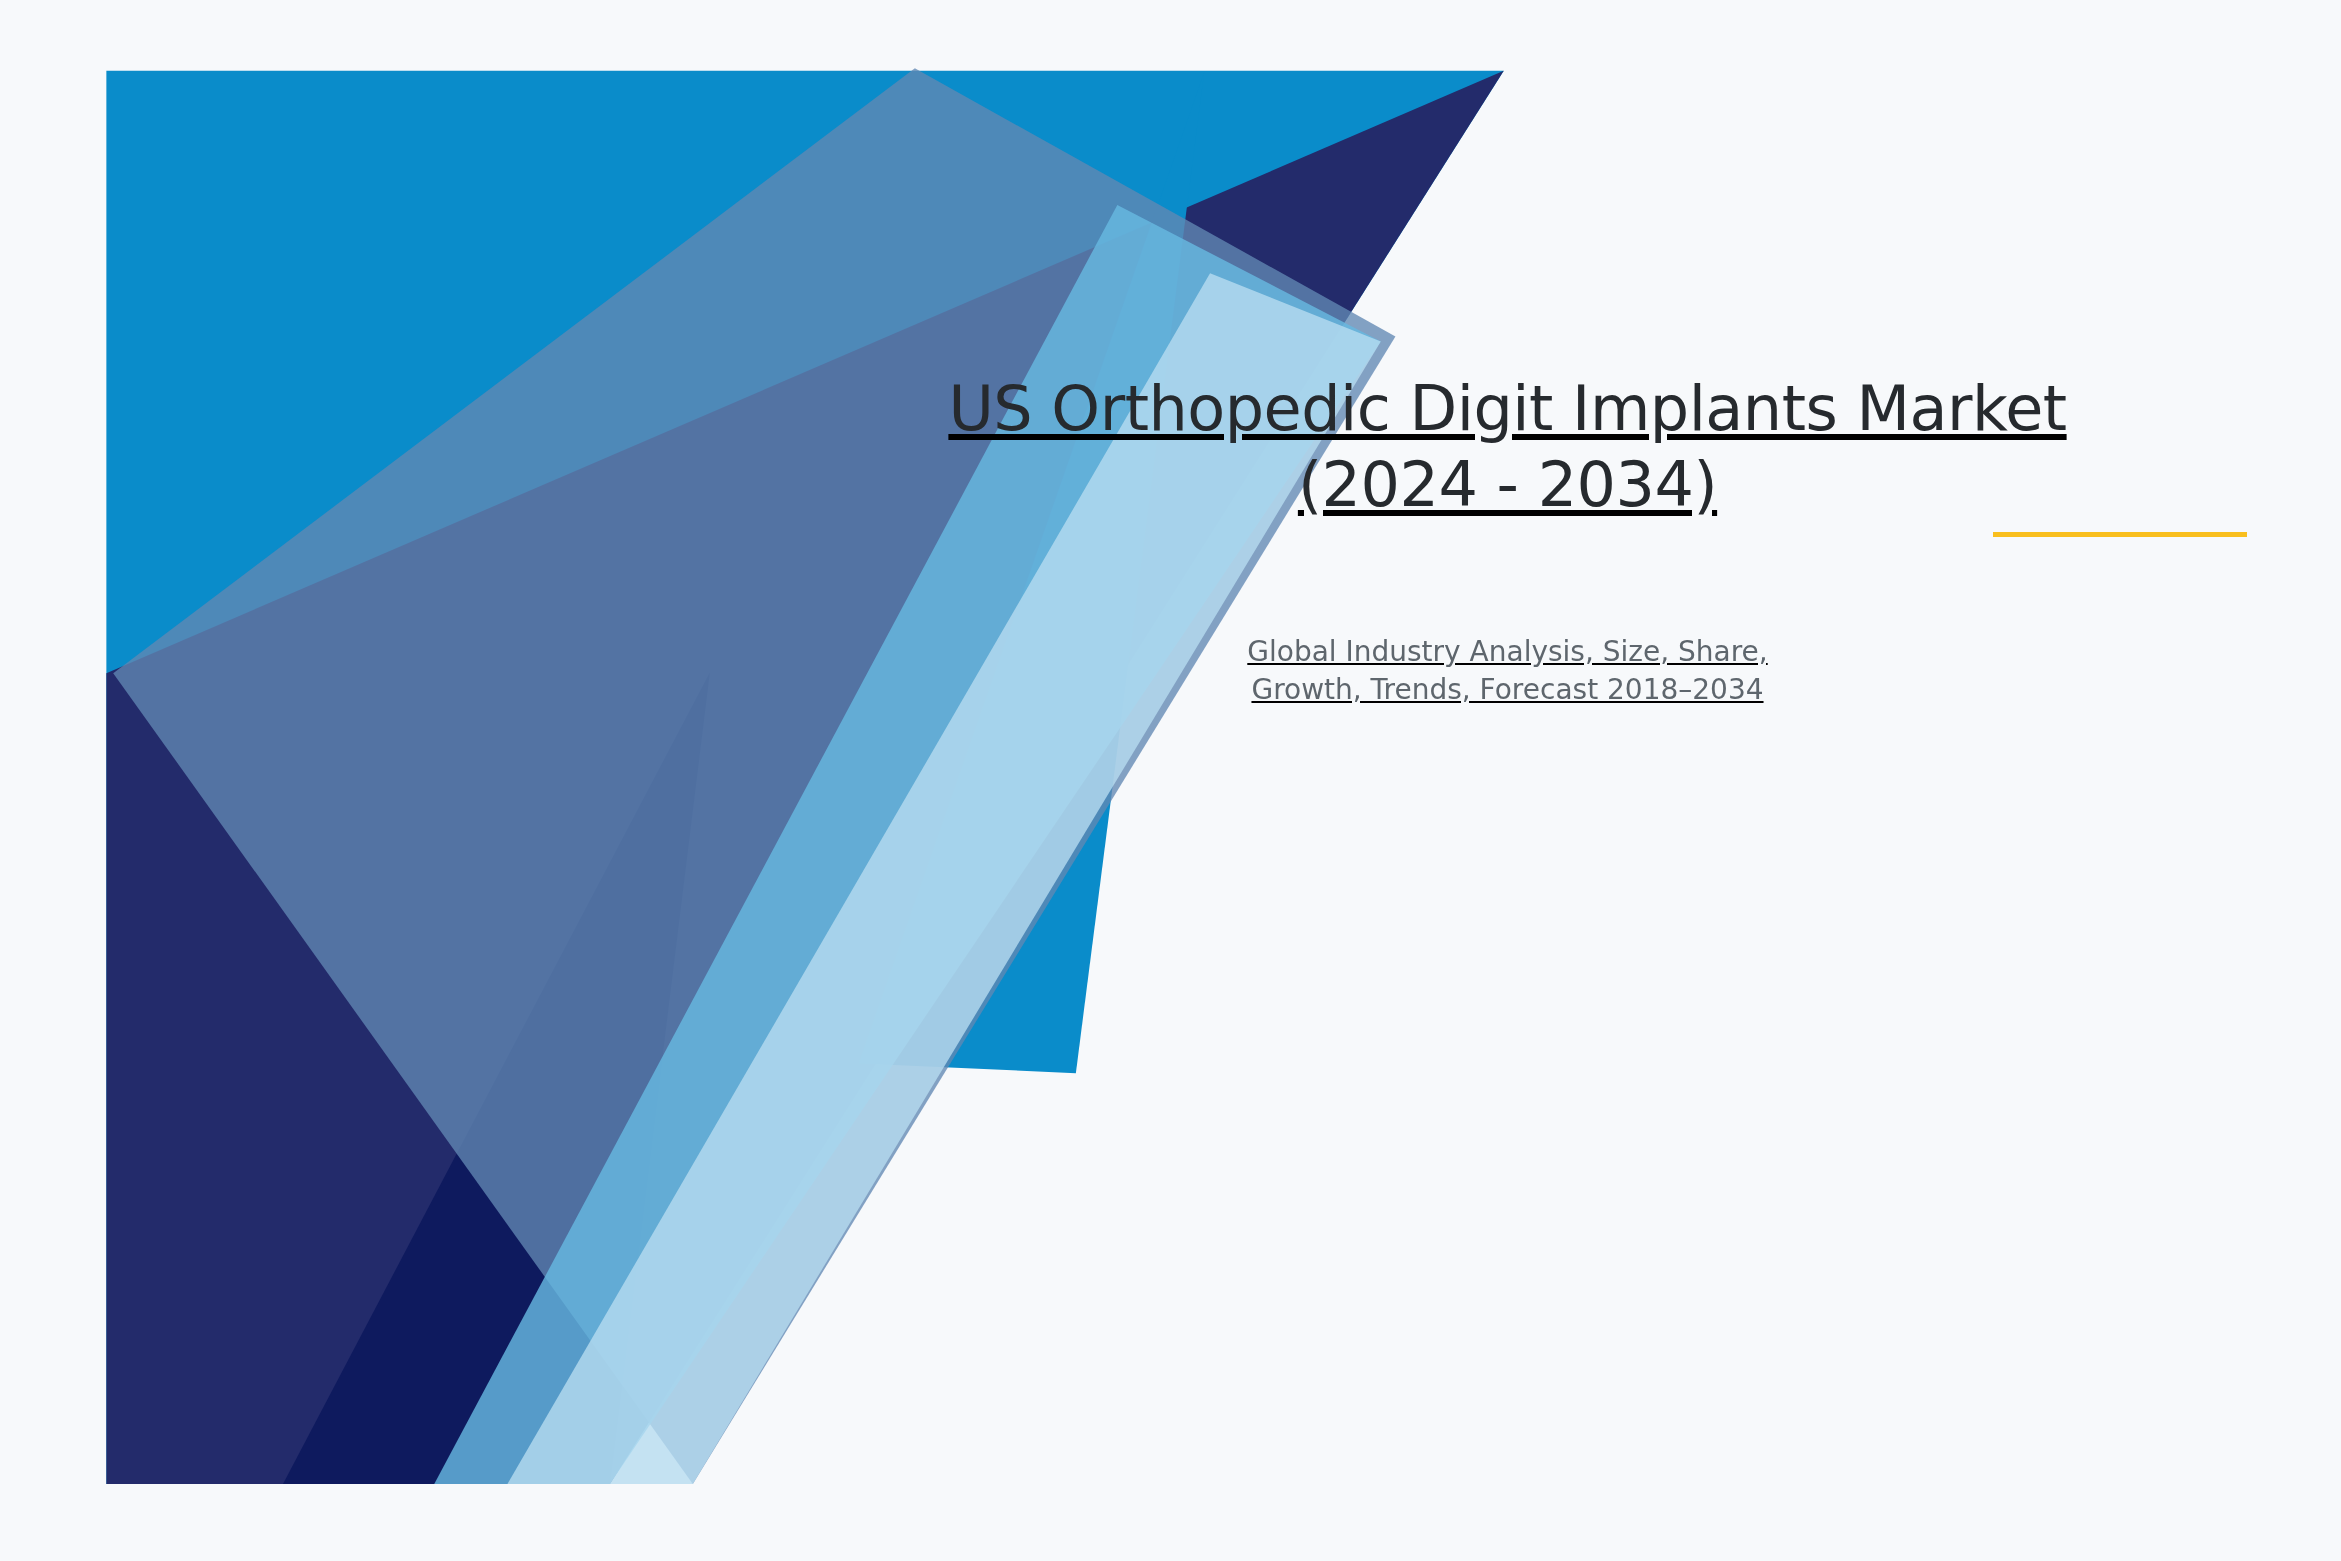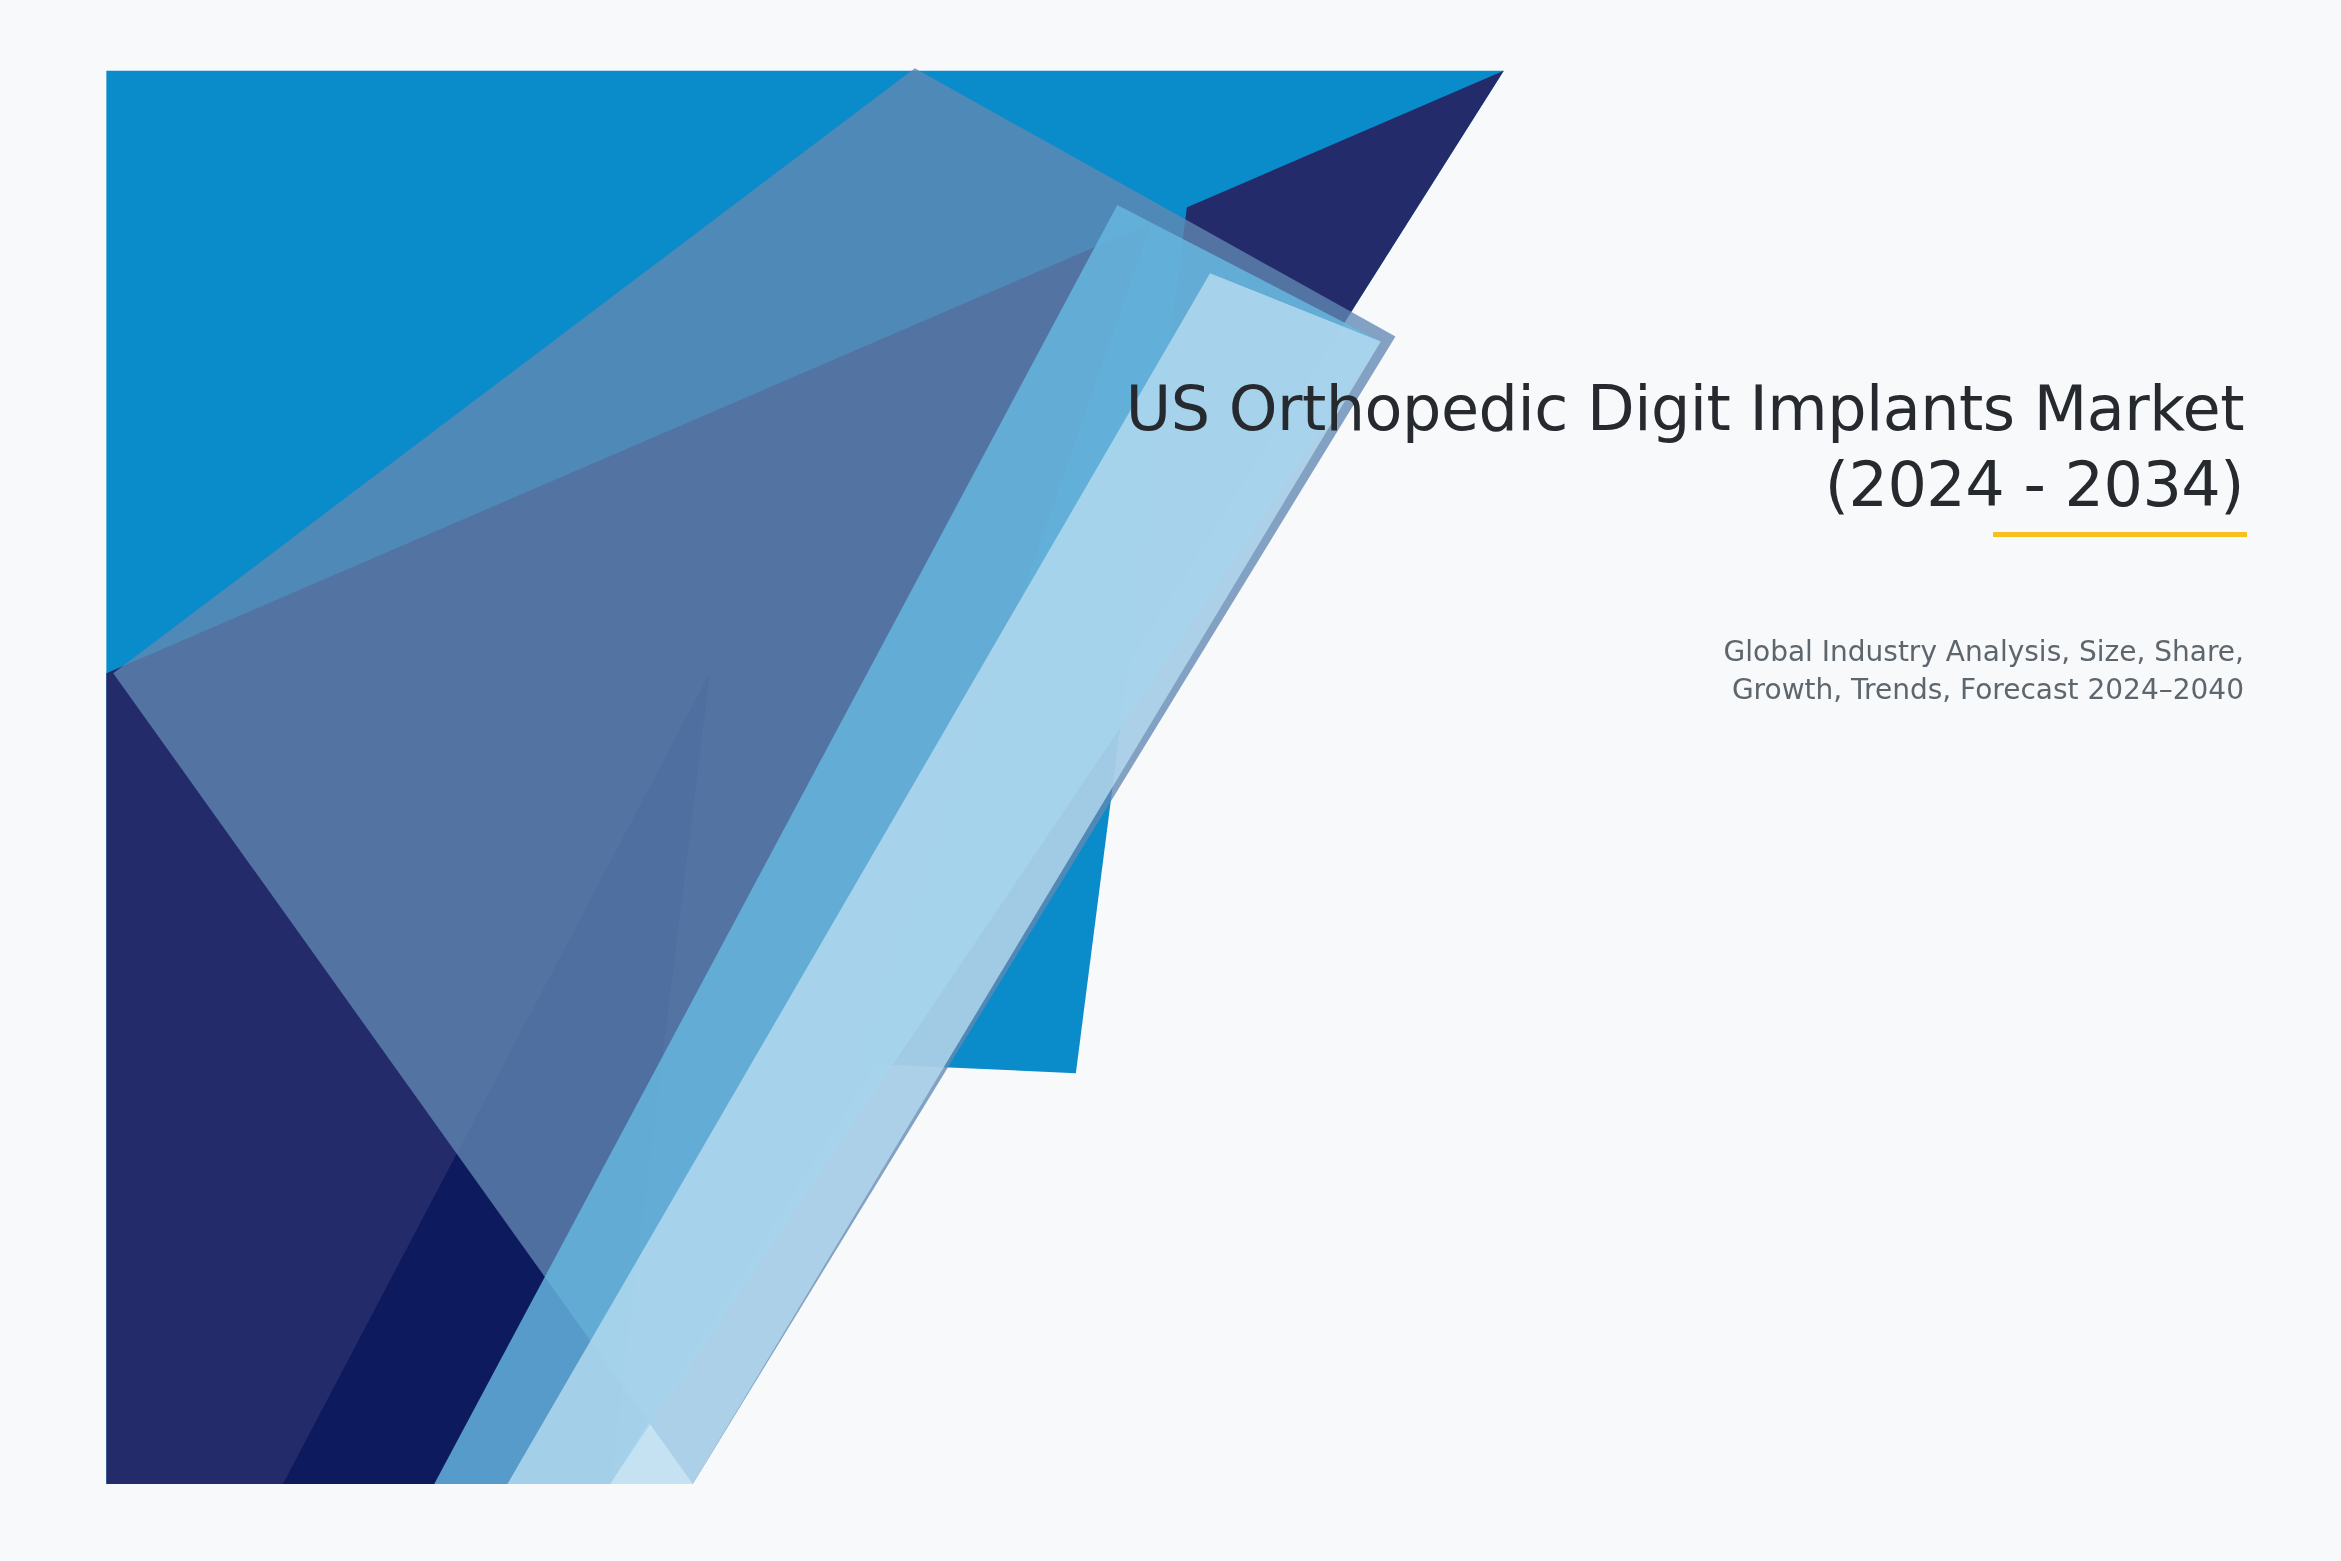--- a/index.html
+++ b/index.html
@@ -23,21 +23,22 @@
     left: 0;
     top: 0;
     width: 2342px;
     height: 1561px;
   }
   #text-block {
     position: absolute;
     left: 771px;
     top: 371px;
     width: 1473px;
-    text-align: right;
+    text-align: center;
+    text-decoration: underline;
   }
   .title {
     font-family: "DejaVu Sans", sans-serif;
     font-size: 62px;
     line-height: 1.22;
     font-weight: 400;
     color: #262a2e;
     letter-spacing: -0.5px;
     margin: 0;
     white-space: pre-line;
@@ -82,17 +83,17 @@
         <polygon points="2830,700 1420,3042 1040,3042 2480,560" fill="#b6dcf0" fill-opacity="0.8"></polygon>
       </g>
   </svg>
 
   <div class="title-underline"></div>
 
   <div id="text-block">
     <h1 class="title">US Orthopedic Digit Implants Market
 (2024 - 2034)</h1>
     <p class="subtitle">Global Industry Analysis, Size, Share,
-Growth, Trends, Forecast 2024–2040</p>
+Growth, Trends, Forecast 2018–2034</p>
   </div>
 
 </div>
 
 
 </body></html>

